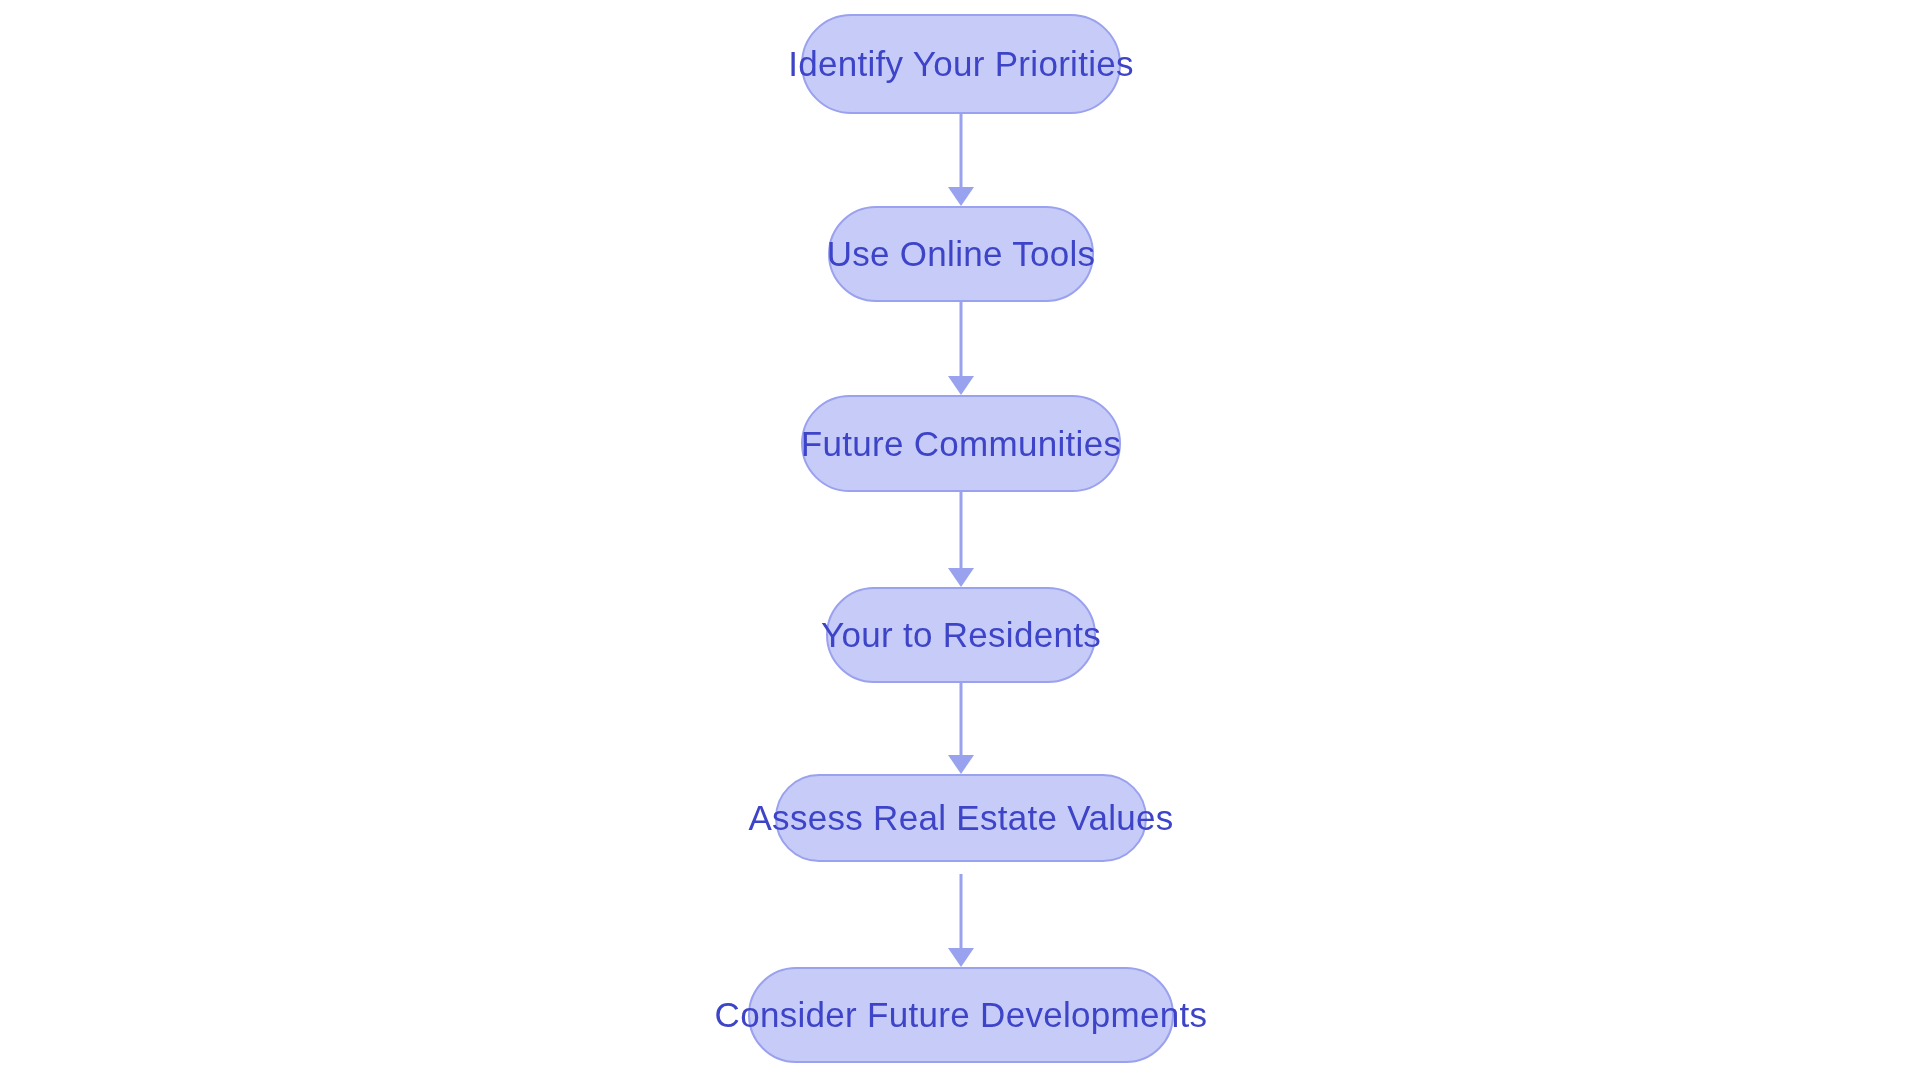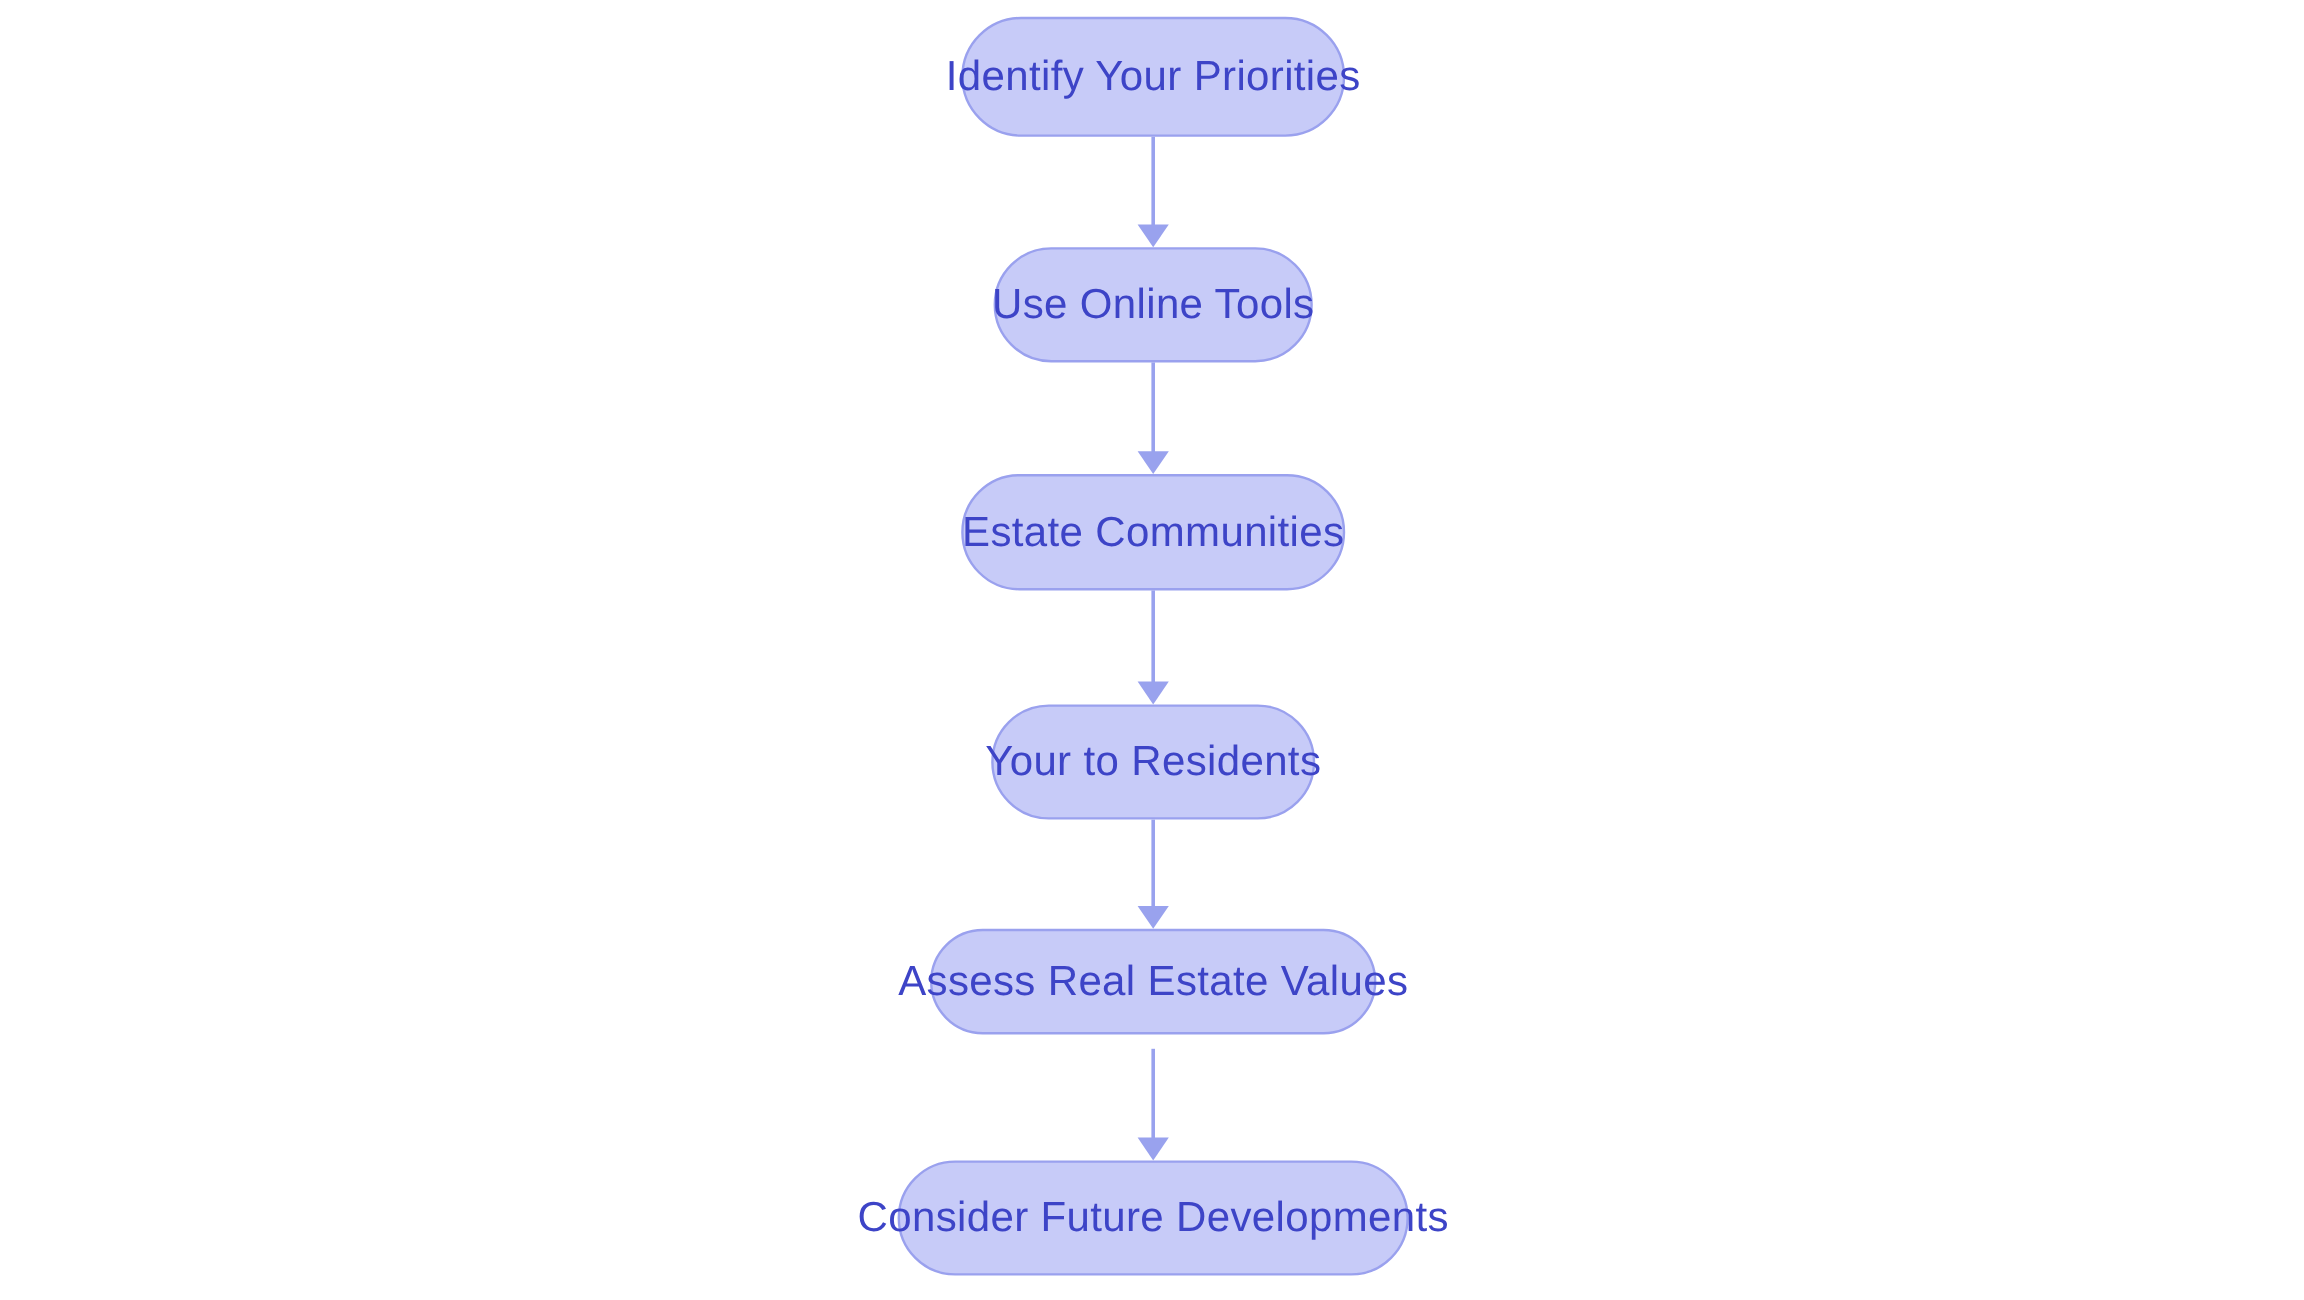--- a/index.html
+++ b/index.html
@@ -79,21 +79,21 @@
   <div class="node" style="left:828px; top:206px; width:266px; height:96px;">
     <span class="node-label">Use Online Tools</span>
   </div>
 
   <div class="arrow" style="left:948px; top:302px; height:93px;">
     <div class="arrow-line"></div>
     <div class="arrow-head"></div>
   </div>
 
   <div class="node" style="left:801px; top:395px; width:320px; height:97px;">
-    <span class="node-label">Estate Communities</span>
+    <span class="node-label">Future Communities</span>
   </div>
 
   <div class="arrow" style="left:948px; top:492px; height:95px;">
     <div class="arrow-line"></div>
     <div class="arrow-head"></div>
   </div>
 
   <div class="node" style="left:826px; top:587px; width:270px; height:96px;">
     <span class="node-label">Your to Residents</span>
   </div>

